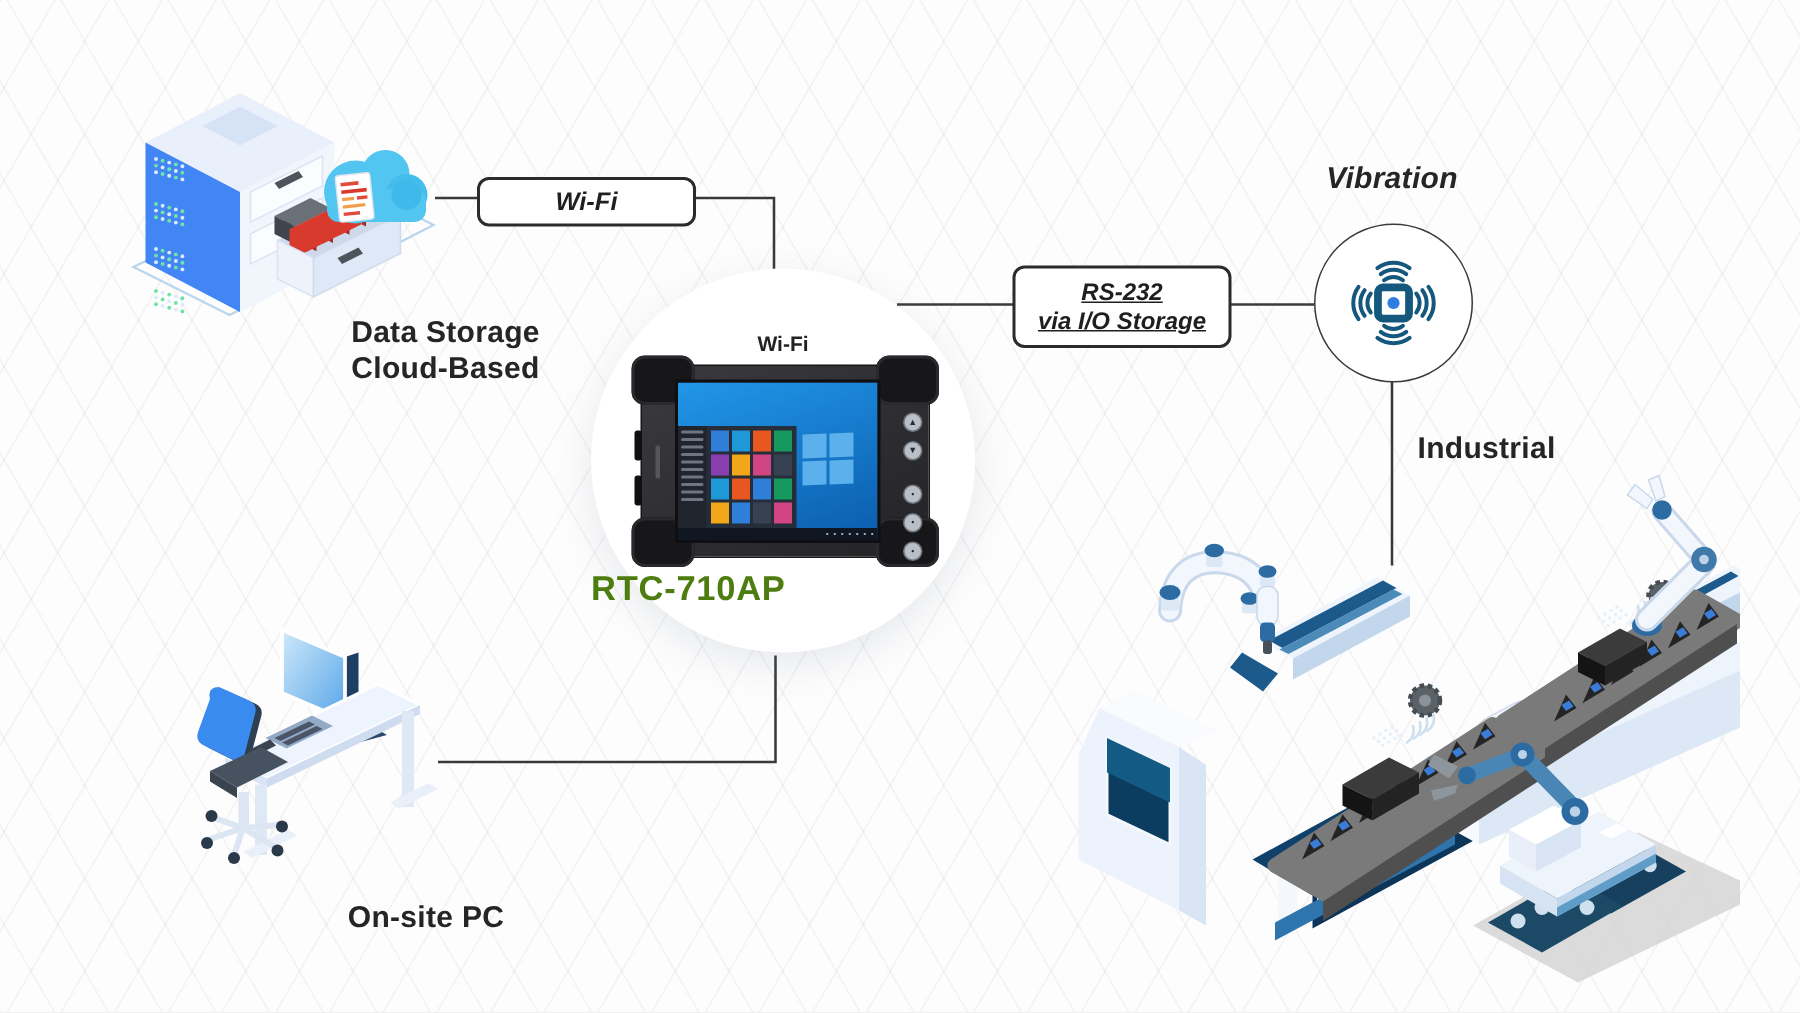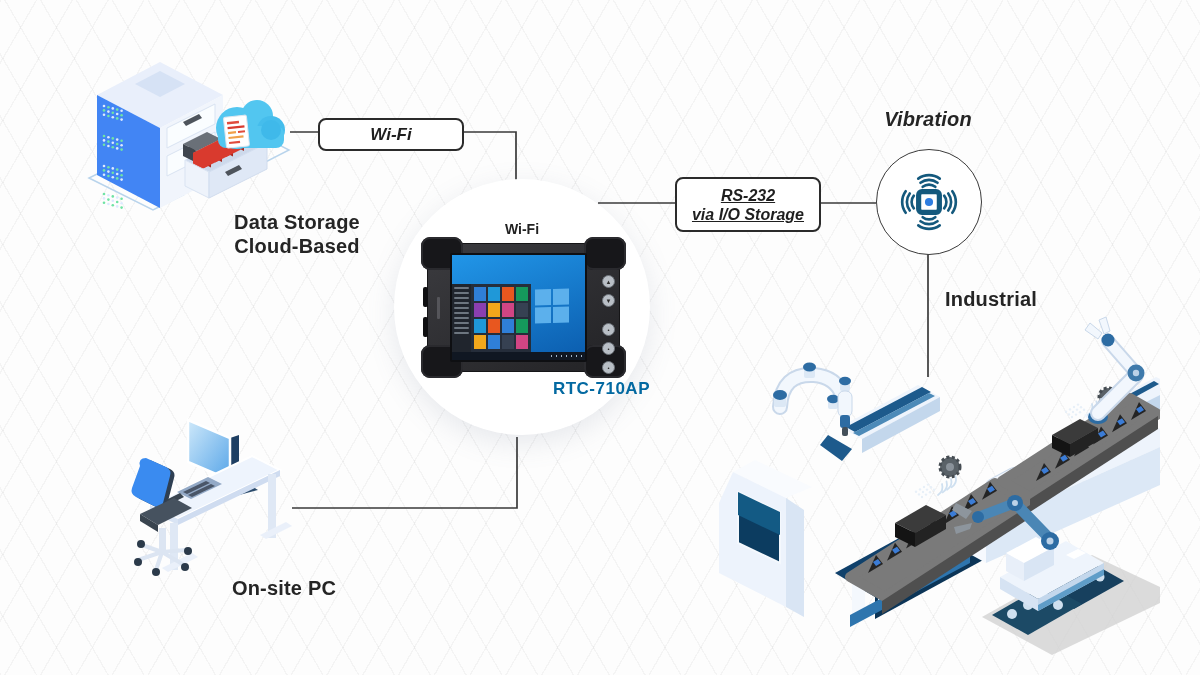--- a/index.html
+++ b/index.html
@@ -22,31 +22,31 @@
   .conn-box .l1{font-size:17px;line-height:19px;}
   .conn-box .l2{font-size:16px;line-height:19px;}
   #wifi-box{left:318px;top:118px;width:142px;height:29px;}
   #rs232-box{left:675px;top:177px;width:142px;height:51px;text-decoration:underline;}
   #usb-box{left:318px;top:494px;width:142px;height:28px;}
 
   
   .node-label{position:absolute;color:#252525;font-weight:700;font-size:20px;line-height:24px;z-index:5;letter-spacing:.2px;}
   .center-txt{text-align:center;}
   #label-cloud{left:187px;top:210px;width:220px;}
-  #label-onsite{left:174px;top:576px;width:220px;}
+  #label-onsite{left:174px;top:600px;width:220px;}
   #label-vibration{left:828px;top:107px;width:200px;font-style:italic;}
   #label-machinery{left:945px;top:287px;width:160px;text-align:left;}
 
   
   .center-circle{
     position:absolute;left:394px;top:179px;width:256px;height:256px;border-radius:50%;
     background:#ffffff;box-shadow:0 8px 28px rgba(110,125,150,0.16);z-index:5;
   }
   .wifi-small{position:absolute;top:42px;left:0;width:100%;text-align:center;font-size:14px;font-weight:700;color:#222;}
-  .model-label{position:absolute;top:200px;left:0;width:100%;text-align:right;font-size:17px;font-weight:700;color:#0369a1;letter-spacing:.5px;}
+  .model-label{position:absolute;top:200px;left:0;width:100%;text-align:left;font-size:23px;font-weight:700;color:#4d7c0f;letter-spacing:.5px;}
 
   
   .tablet{position:absolute;left:29px;top:60px;width:201px;height:137px;}
   .t-body{position:absolute;left:4px;top:4px;right:4px;bottom:4px;background:linear-gradient(150deg,#3b3b3f,#232326);border-radius:10px;border:1px solid #151517;}
   .bump{position:absolute;width:42px;height:33px;background:#17171a;border-radius:9px;box-shadow:inset 0 0 0 2px #2a2a2e;}
   .bump.tl{left:-2px;top:-2px;}
   .bump.tr{right:-2px;top:-2px;}
   .bump.bl{left:-2px;bottom:-2px;}
   .bump.br{right:-2px;bottom:-2px;}
   .side-port{position:absolute;left:0px;width:5px;height:20px;background:#101012;border-radius:2px;}

